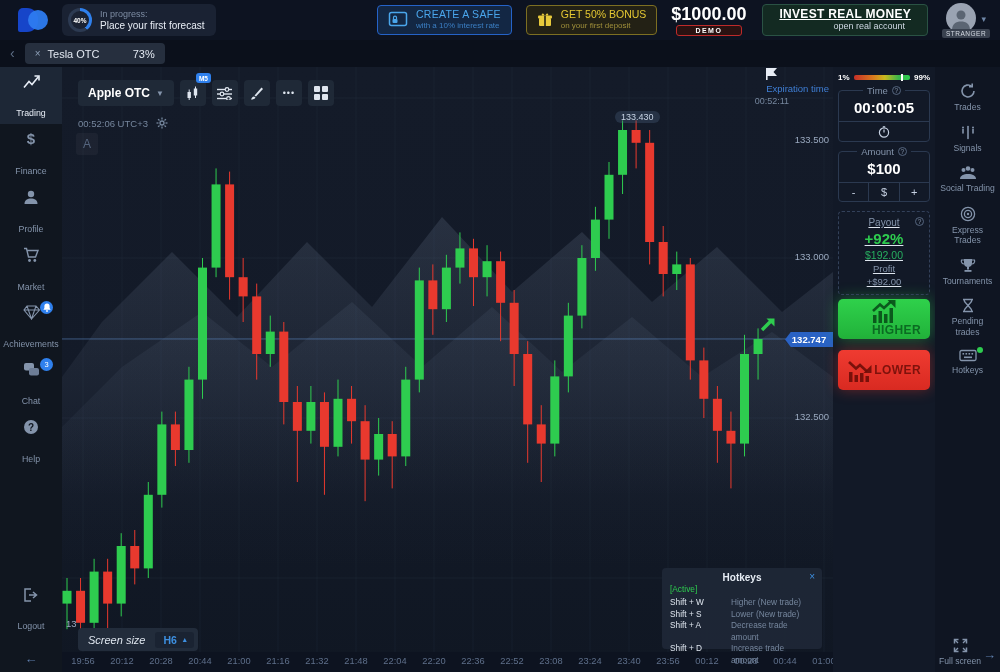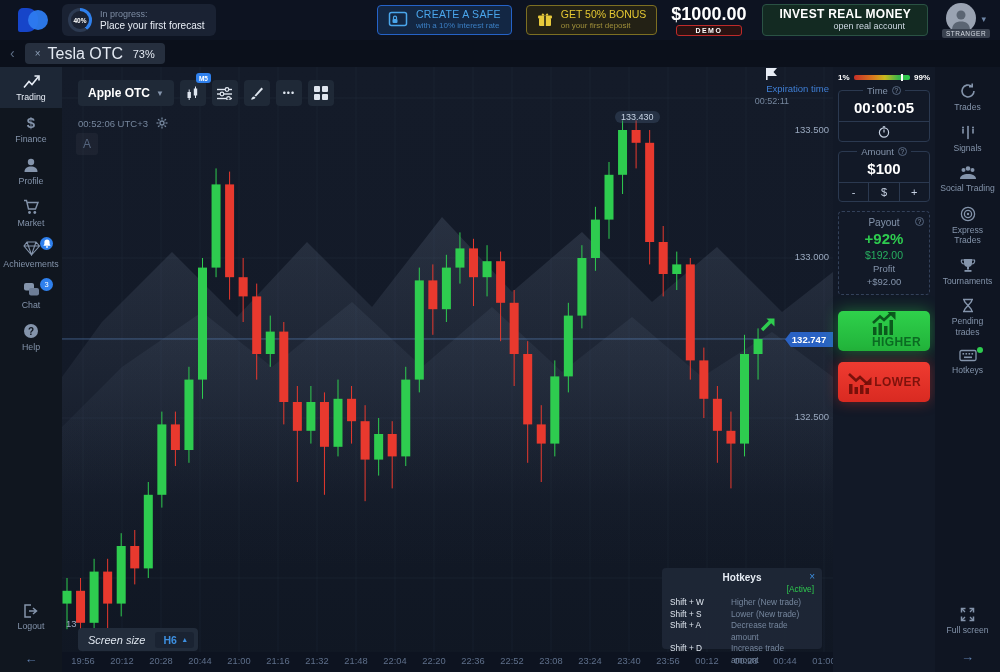--- a/index.html
+++ b/index.html
@@ -23,39 +23,39 @@
   .btn-safe { background:#132744; border:1px solid #2563c9; }
   .btn-safe .bt { color:#4aa6ec; font-size:10.5px; letter-spacing:.3px; }
   .btn-safe .bs { color:#3b7fc4; font-size:8px; }
   .btn-bonus { background:#232115; border:1px solid #7d6f22; }
   .btn-bonus .bt { color:#e5c832; font-size:10.5px; }
   .btn-bonus .bs { color:#9f8f3a; font-size:8px; }
   .balance { display:flex; flex-direction:column; align-items:center; margin-right:16px; }
   .balance .amt { font-size:18px; font-weight:bold; color:#fff; line-height:19px; }
   .demo-badge { margin-top:1px; width:66px; text-align:center; border:1px solid #bf2a2a; background:#2a1212; border-radius:3px; font-size:7px; font-weight:bold; color:#fff; letter-spacing:1.5px; padding:1px 0; }
   .btn-invest { background:#132a22; border:1px solid #2a5244; flex-direction:column; justify-content:center; gap:0; height:32px; padding:0 16px; display:flex; align-items:center; }
-  .btn-invest .bt { color:#fff; font-size:12px; font-weight:bold; line-height:13px; letter-spacing:.3px; }
+  .btn-invest .bt { color:#fff; font-size:12px; font-weight:bold; line-height:13px; letter-spacing:.3px;text-decoration:underline; }
   .btn-invest .bs { color:#cfd8e3; font-size:9px; line-height:11px;margin-left:48px; }
   .avatar-wrap { position:relative; width:44px; height:36px; margin-right:14px; }
   .avatar { position:absolute; left:4px; top:1px; width:30px; height:30px; border-radius:50%; background:#9aa3b2; overflow:hidden; }
   .avatar svg { display:block; margin:5px auto 0; }
   .stranger { position:absolute; left:0; bottom:0; background:#39414f; color:#d5dbe4; font-size:6.5px; padding:1px 4px; border-radius:2px; letter-spacing:.5px; }
   .av-caret { position:absolute; right:0; top:12px; color:#6f87a8; font-size:9px; }
 
   
   .tabbar { position:absolute; left:0; top:40px; width:1000px; height:27px; background:#0b101b; display:flex; align-items:center; z-index:25; }
   .tab-chevron { color:#5f7088; font-size:14px; margin:0 10px 2px 10px; cursor:pointer; }
   .tab { height:21px; background:#262f3e; border-radius:4px; display:flex; align-items:center; padding:0 10px; gap:7px; width:140px; cursor:pointer; }
   .tab .x { color:#8ea0b8; font-size:10px; cursor:pointer; }
-  .tab .sym { color:#e3e9f2; font-size:16px; }
+  .tab .sym { color:#e3e9f2; font-size:11px; }
   .tab .pct { margin-left:auto; color:#e3e9f2; font-size:11px; }
 
   
   .lsb { position:absolute; left:0; top:67px; width:62px; height:605px; background:#10161f; display:flex; flex-direction:column; align-items:stretch; z-index:20; }
-  .lsb-item { position:relative; display:flex; flex-direction:column; align-items:center; gap:3px; padding:7px 0 6px; color:#8494ab; cursor:pointer; }
+  .lsb-item { position:relative; display:flex; flex-direction:column; align-items:center; gap:19px; padding:7px 0 6px; color:#8494ab; cursor:pointer; }
   .lsb-item .lbl { font-size:8.8px; }
   .lsb-item.active { background:#1d2736; color:#e8eef7; }
   .lsb-badge { position:absolute; top:3px; right:9px; width:13px; height:13px; border-radius:50%; background:#2f80ed; color:#fff; font-size:7.5px; display:flex; align-items:center; justify-content:center; }
   .lsb-bottom { margin-top:auto; display:flex; flex-direction:column; align-items:center; gap:2px; padding-bottom:6px; }
   .lsb-arrow { color:#5f7fae; font-size:13px; margin-top:14px; cursor:pointer; }
 
   
   .chart-area { position:absolute; left:62px; top:67px; width:771px; height:605px; background:linear-gradient(180deg,#141b29 0%, #131a28 55%, #101723 100%); overflow:hidden; }
   .chart-svg { position:absolute; left:0; top:0; }
   .time-axis { position:absolute; left:0; top:585px; width:771px; height:20px; background:#0d1320; }
@@ -82,57 +82,57 @@
   .cur-arrow { position:absolute; left:698px; top:248px; z-index:6; }
   .cur-badge { position:absolute; right:0; top:265px; width:48px; height:15px; background:#2a62c4; color:#fff; font-size:9.5px; font-weight:bold; display:flex; align-items:center; justify-content:center; clip-path:polygon(0 50%, 12% 0, 100% 0, 100% 100%, 12% 100%); z-index:6; }
 
   .screensize { position:absolute; left:16px; top:561px; height:23px; background:#222c3b; border-radius:4px; display:flex; align-items:center; gap:10px; padding:0 4px 0 10px; z-index:8; cursor:pointer; }
   .screensize .t { color:#dfe6ef; font-size:11px;font-style:italic; }
   .screensize .v { background:#1a2332; border-radius:3px; color:#3d8fe0; font-size:10.5px; font-weight:bold; padding:2px 8px; display:flex; gap:6px; align-items:center; }
 
   .hotkeys { position:absolute; left:600px; top:501px; width:160px; height:81px; background:rgba(30,39,54,.96); border-radius:4px; padding:4px 8px 4px 8px; z-index:9; }
   .hotkeys .ttl { text-align:center; color:#e6ecf4; font-size:10px; font-weight:bold; }
   .hotkeys .close { position:absolute; right:7px; top:3px; color:#3d8fe0; font-size:10px; cursor:pointer; }
-  .hotkeys .act { text-align:right; color:#2ecc4f; font-size:8.3px; margin:1px 0 3px; }
+  .hotkeys .act { text-align:left; color:#2ecc4f; font-size:8.3px; margin:1px 0 3px; }
   .hk-row { display:grid; grid-template-columns:52px 1fr; gap:9px; font-size:8.3px; line-height:11.5px; }
   .hk-row .k { color:#dfe6ef; }
   .hk-row .a { color:#76879e; }
 
   
   .tpanel { position:absolute; left:833px; top:67px; width:102px; height:605px; background:#121927; padding:4px 5px 0 5px; z-index:20; }
   .gauge { display:flex; align-items:center; gap:4px; margin:2px 0 8px; }
   .gauge .g { font-size:8px; font-weight:bold; color:#fff; }
   .gbar { flex:1; height:5px; border-radius:2px; background:linear-gradient(90deg,#c62f28,#d97c1e 35%,#c9b91f 55%,#37b44a 80%,#2ecc4f); position:relative; }
   .gbar i { position:absolute; right:7px; top:-1px; width:2px; height:7px; background:#fff; }
   .fieldbox { border:1px solid #2b3950; border-radius:4px; margin-bottom:9px; background:#121927; }
   .fieldbox .flabel { display:flex; justify-content:center; align-items:center; gap:4px; color:#8494ab; font-size:9.5px; margin-top:-6px; }
   .fieldbox .flabel span.bgc { background:#121927; padding:0 4px; display:flex; gap:4px; align-items:center; }
   .qmark { width:9px; height:9px; border-radius:50%; border:1px solid #55657e; color:#8494ab; font-size:6.5px; display:inline-flex; align-items:center; justify-content:center; }
   .fval { text-align:center; color:#fff; font-size:15px; font-weight:bold; padding:3px 0 5px; }
   .fsub { border-top:1px solid #2b3950; display:flex; }
   .fsub > div { flex:1; text-align:center; color:#c6d1e2; font-size:11px; padding:3px 0; cursor:pointer; }
   .fsub > div + div { border-left:1px solid #2b3950; }
-  .payout { border:1px dashed #33415a; border-radius:4px; text-align:center; padding:5px 4px 7px; position:relative; margin-bottom:16px; }
+  .payout { border:1px dashed #33415a; border-radius:4px; text-align:center; padding:5px 4px 7px; position:relative; margin-bottom:4px;text-decoration:underline; }
   .payout .pl { color:#8494ab; font-size:10px; }
   .payout .pq { position:absolute; right:5px; top:5px; }
   .payout .pp { color:#2ecc4f; font-size:15px; font-weight:bold; margin-top:2px; }
   .payout .pa { color:#27ae60; font-size:10.5px; margin-top:2px; }
   .payout .pf { color:#8494ab; font-size:9.5px; margin-top:2px; }
   .trade-btn { height:40px; border-radius:5px; display:flex; align-items:center; padding:0 9px; margin-bottom:11px; cursor:pointer; }
   .btn-higher { background:linear-gradient(180deg,#2fd14b,#21b23a); box-shadow:0 0 16px rgba(46,209,75,.45);flex-direction:column; }
   .btn-lower { background:linear-gradient(180deg,#ef3b31,#d92a21); box-shadow:0 0 14px rgba(233,57,46,.4); }
   .trade-btn .tl { margin-left:auto; font-size:12px; font-weight:bold; letter-spacing:.4px; }
   .btn-higher .tl { color:#0b6b22; }
   .btn-lower .tl { color:#7e120c; }
 
   
   .rsb { position:absolute; left:935px; top:67px; width:65px; height:605px; background:#0f1522; display:flex; flex-direction:column; align-items:center; padding-top:10px; z-index:20; }
   .rsb-item { position:relative; display:flex; flex-direction:column; align-items:center; gap:3px; color:#8494ab; padding:6px 0; cursor:pointer; width:100%; }
   .rsb-item .lbl { font-size:8.6px; text-align:center; line-height:10.5px; }
-  .rsb-bottom { margin-top:auto; display:flex; flex-direction:column; align-items:center; gap:2px; color:#8494ab; padding-bottom:4px; }
+  .rsb-bottom { margin-top:auto; display:flex; flex-direction:row; align-items:center; gap:2px; color:#8494ab; padding-bottom:4px; }
   .rsb-arrow { color:#5f7fae; font-size:13px; margin-top:10px; cursor:pointer; padding-bottom:4px; }
   .gdot { position:absolute; top:4px; right:17px; width:6px; height:6px; border-radius:50%; background:#2ecc4f; }
 </style>
 </head>
 <body>
 
 <div class="header">
   <div class="logo">
       <div class="l1"></div>
       <div class="l2"></div>
@@ -478,21 +478,21 @@
   </div>
   <div class="wmark">A</div>
 
   <svg class="exp-flag" width="12" height="12" viewBox="0 0 12 12">
       <path d="M1 0 h10 l-3.5 4 3.5 4 H1 z" fill="#e8edf5"></path>
       <rect x="0" y="0" width="1.6" height="12" fill="#e8edf5"></rect>
     </svg>
   <div class="exp-label">Expiration time</div>
   <div class="exp-time">00:52:11</div>
 
-  <div class="pax" style="top:57px">133.500</div>
+  <div class="pax" style="top:67px">133.500</div>
   <div class="pax" style="top:184px">133.000</div>
   <div class="pax" style="top:344px">132.500</div>
   <div class="high-label">133.430</div>
   <div class="low-label">13</div>
 
   <svg class="cur-arrow" width="18" height="18" viewBox="0 0 18 18">
       <path d="M2 15 L12 5" stroke="#2ecc4f" stroke-width="3.4"></path>
       <path d="M6.5 3.5 h8 v8 z" fill="#2ecc4f"></path>
     </svg>
   <div class="cur-badge">132.747</div>

